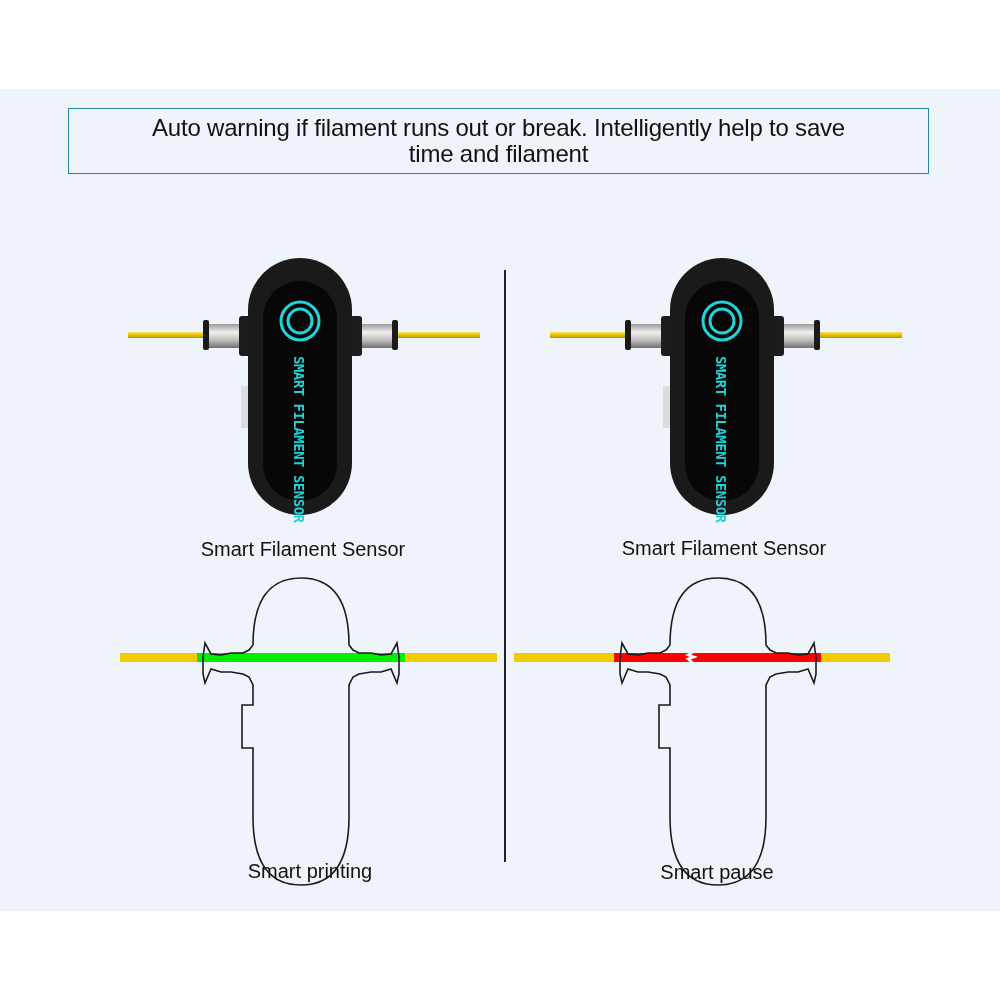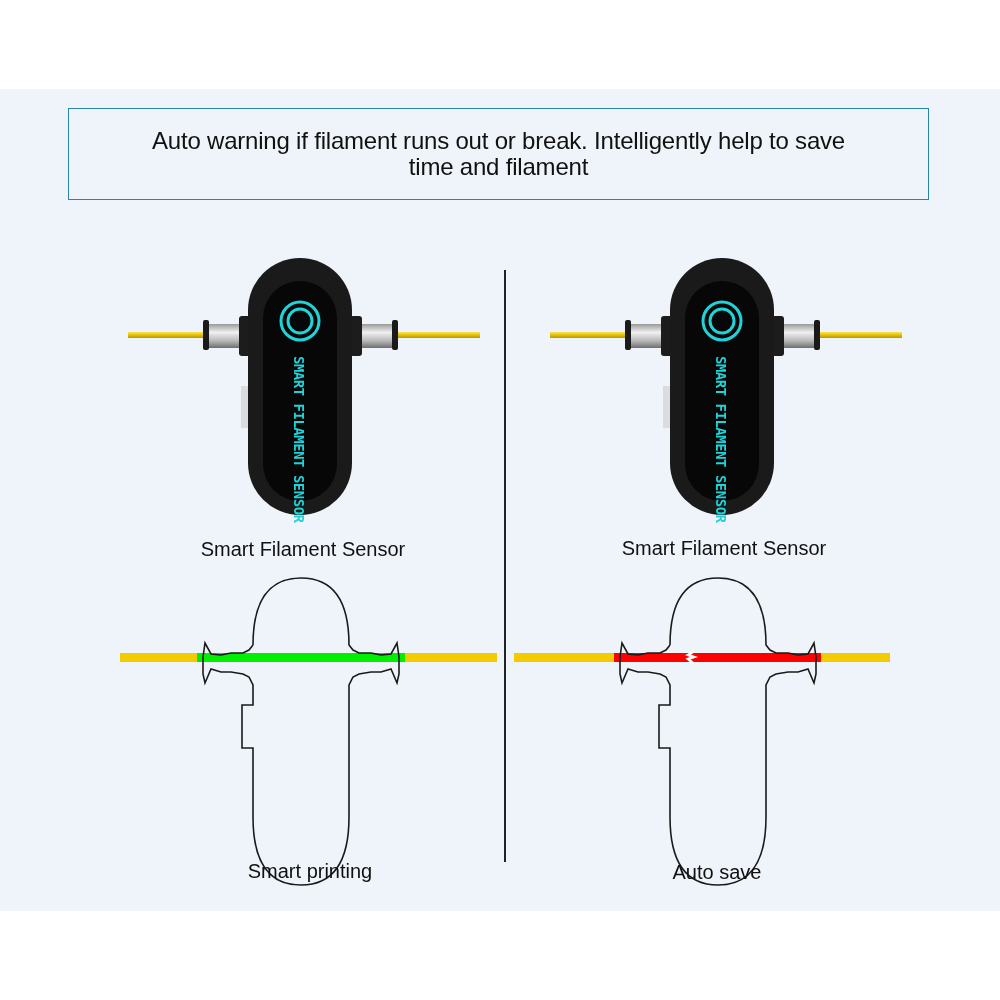--- a/index.html
+++ b/index.html
@@ -1,19 +1,19 @@
 <!DOCTYPE html>
 <html><head>
 <meta charset="utf-8">
 <style>
   html, body { margin:0; padding:0; }
   body { width:1000px; height:1000px; background:#ffffff; position:relative; overflow:hidden;
          font-family:"Liberation Sans", sans-serif; }
   .panel { position:absolute; left:0; top:89px; width:1000px; height:822px; background:#eef4f9; }
-  .title-box { position:absolute; left:68px; top:108px; width:861px; height:92px;
+  .title-box { position:absolute; left:68px; top:108px; width:861px; height:66px;
                border:1.5px solid #2a86a8; box-sizing:border-box; display:flex; align-items:center; justify-content:center; }
   .title-text { font-size:24px; line-height:26px; color:#111; text-align:center; width:700px; letter-spacing:-0.2px; }
   .divider { position:absolute; left:504px; top:270px; width:2px; height:592px; background:#222; }
   .caption { position:absolute; font-size:20px; color:#111; white-space:nowrap; transform:translateX(-50%); }
   svg { position:absolute; left:0; top:0; }
 </style>
 </head>
 <body>
 
 <div class="panel"></div>
@@ -91,13 +91,13 @@
     <polyline points="693,652 688,655 694,657 688,659 693,663" fill="none" stroke="#ffffff" stroke-width="2.5"></polyline>
     <g transform="translate(718,657)">
         <use href="#outline"></use>
       </g>
   </g>
 </svg>
 
 <div class="caption" style="left:303px; top:538px;">Smart Filament Sensor</div>
 <div class="caption" style="left:724px; top:537px;">Smart Filament Sensor</div>
 <div class="caption" style="left:310px; top:860px;">Smart printing</div>
-<div class="caption" style="left:717px; top:861px;">Auto save</div>
+<div class="caption" style="left:717px; top:861px;">Smart pause</div>
 
 </body></html>

